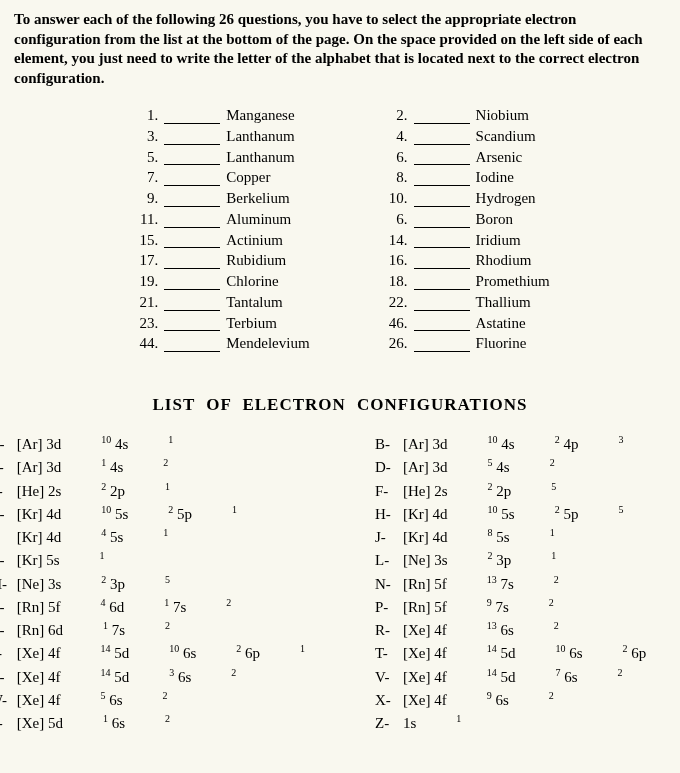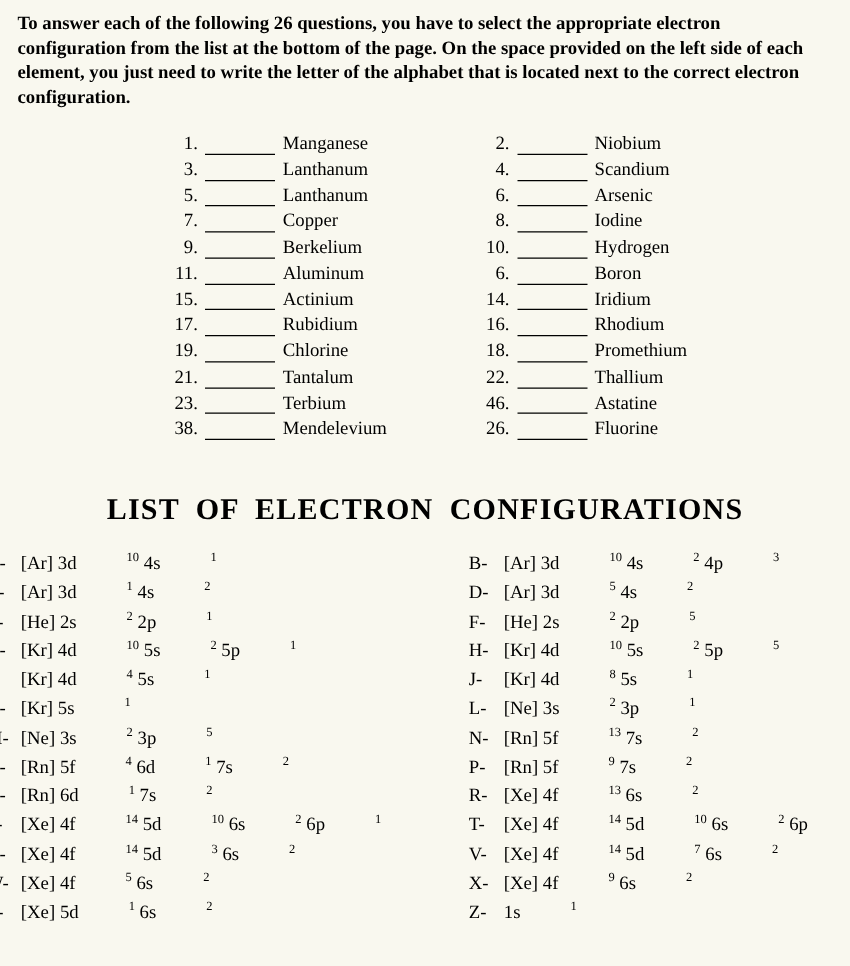--- a/index.html
+++ b/index.html
@@ -44,21 +44,21 @@
     border-bottom: 1px solid #000;
     margin: 0 4px 1px 4px;
     height: 13px;
   }
   .qelem {
     padding-left: 2px;
   }
   .list-title {
     text-align: center;
     font-weight: bold;
-    font-size: 24px;
+    font-size: 17px;
     letter-spacing: 1px;
     word-spacing: 6px;
     margin-bottom: 18px;
   }
   .configs {
     display: flex;
     justify-content: center;
     gap: 70px;
     padding: 0 30px 20px 30px;
   }
@@ -137,21 +137,21 @@
         <span class="qnum">21.</span>
         <span class="qblank"></span>
         <span class="qelem">Tantalum</span>
       </div>
       <div class="qrow">
         <span class="qnum">23.</span>
         <span class="qblank"></span>
         <span class="qelem">Terbium</span>
       </div>
       <div class="qrow">
-        <span class="qnum">38.</span>
+        <span class="qnum">44.</span>
         <span class="qblank"></span>
         <span class="qelem">Mendelevium</span>
       </div>
     </div>
   <div class="qcol" id="qright">
       <div class="qrow">
         <span class="qnum">2.</span>
         <span class="qblank"></span>
         <span class="qelem">Niobium</span>
       </div>

